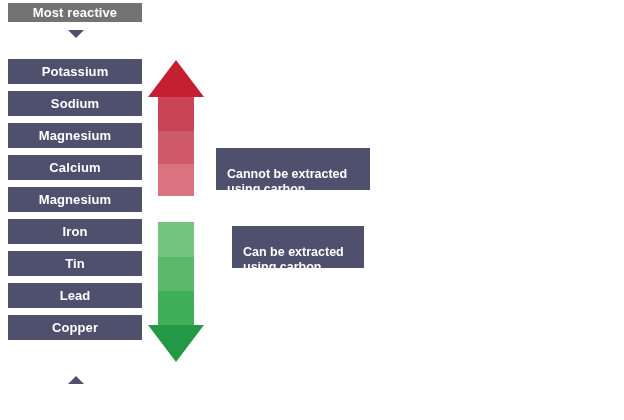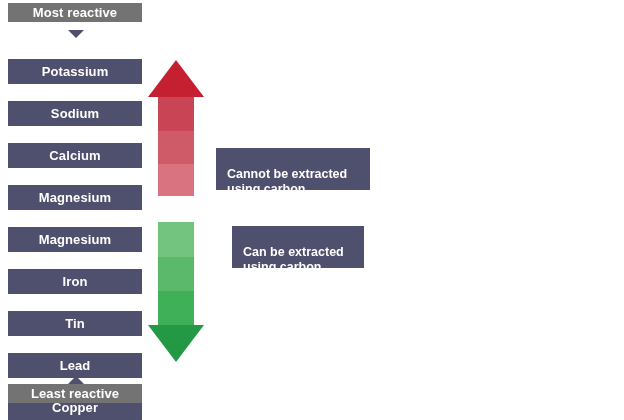--- a/index.html
+++ b/index.html
@@ -57,21 +57,21 @@
   
   #element-list {
     position: absolute;
     left: 8px;
     top: 59px;
     width: 134px;
   }
   .element-bar {
     width: 134px;
     height: 25px;
-    margin-bottom: 17px;
+    margin-bottom: 7px;
     background: #4f4f6e;
     color: #ffffff;
     font-size: 13px;
     font-weight: bold;
     display: flex;
     align-items: center;
     justify-content: center;
     letter-spacing: 0.1px;
   }
 
@@ -112,22 +112,22 @@
 <body>
 
 <div id="diagram">
 
   <div class="end-label" id="label-most">Most reactive</div>
   <div class="notch" id="notch-down"></div>
 
   <div id="element-list">
       <div class="element-bar">Potassium</div>
       <div class="element-bar">Sodium</div>
+      <div class="element-bar">Magnesium</div>
       <div class="element-bar">Calcium</div>
-      <div class="element-bar">Magnesium</div>
       <div class="element-bar">Magnesium</div>
       <div class="element-bar">Iron</div>
       <div class="element-bar">Tin</div>
       <div class="element-bar">Lead</div>
       <div class="element-bar">Copper</div>
     </div>
 
   <div class="arrow" id="arrow-up">
     <svg width="56" height="136" viewBox="0 0 56 136">
       <defs>
@@ -159,15 +159,14 @@
       <polygon points="28,140 0,103 56,103" fill="#239946"></polygon>
     </svg>
   </div>
 
   <div class="callout" id="callout-cannot">Cannot be extracted
 using carbon</div>
   <div class="callout" id="callout-can">Can be extracted
 using carbon</div>
 
   <div class="notch" id="notch-up"></div>
-  <div class="end-label" id="label-least">Least reactive</div>
 
 </div>
 
 </body></html>

